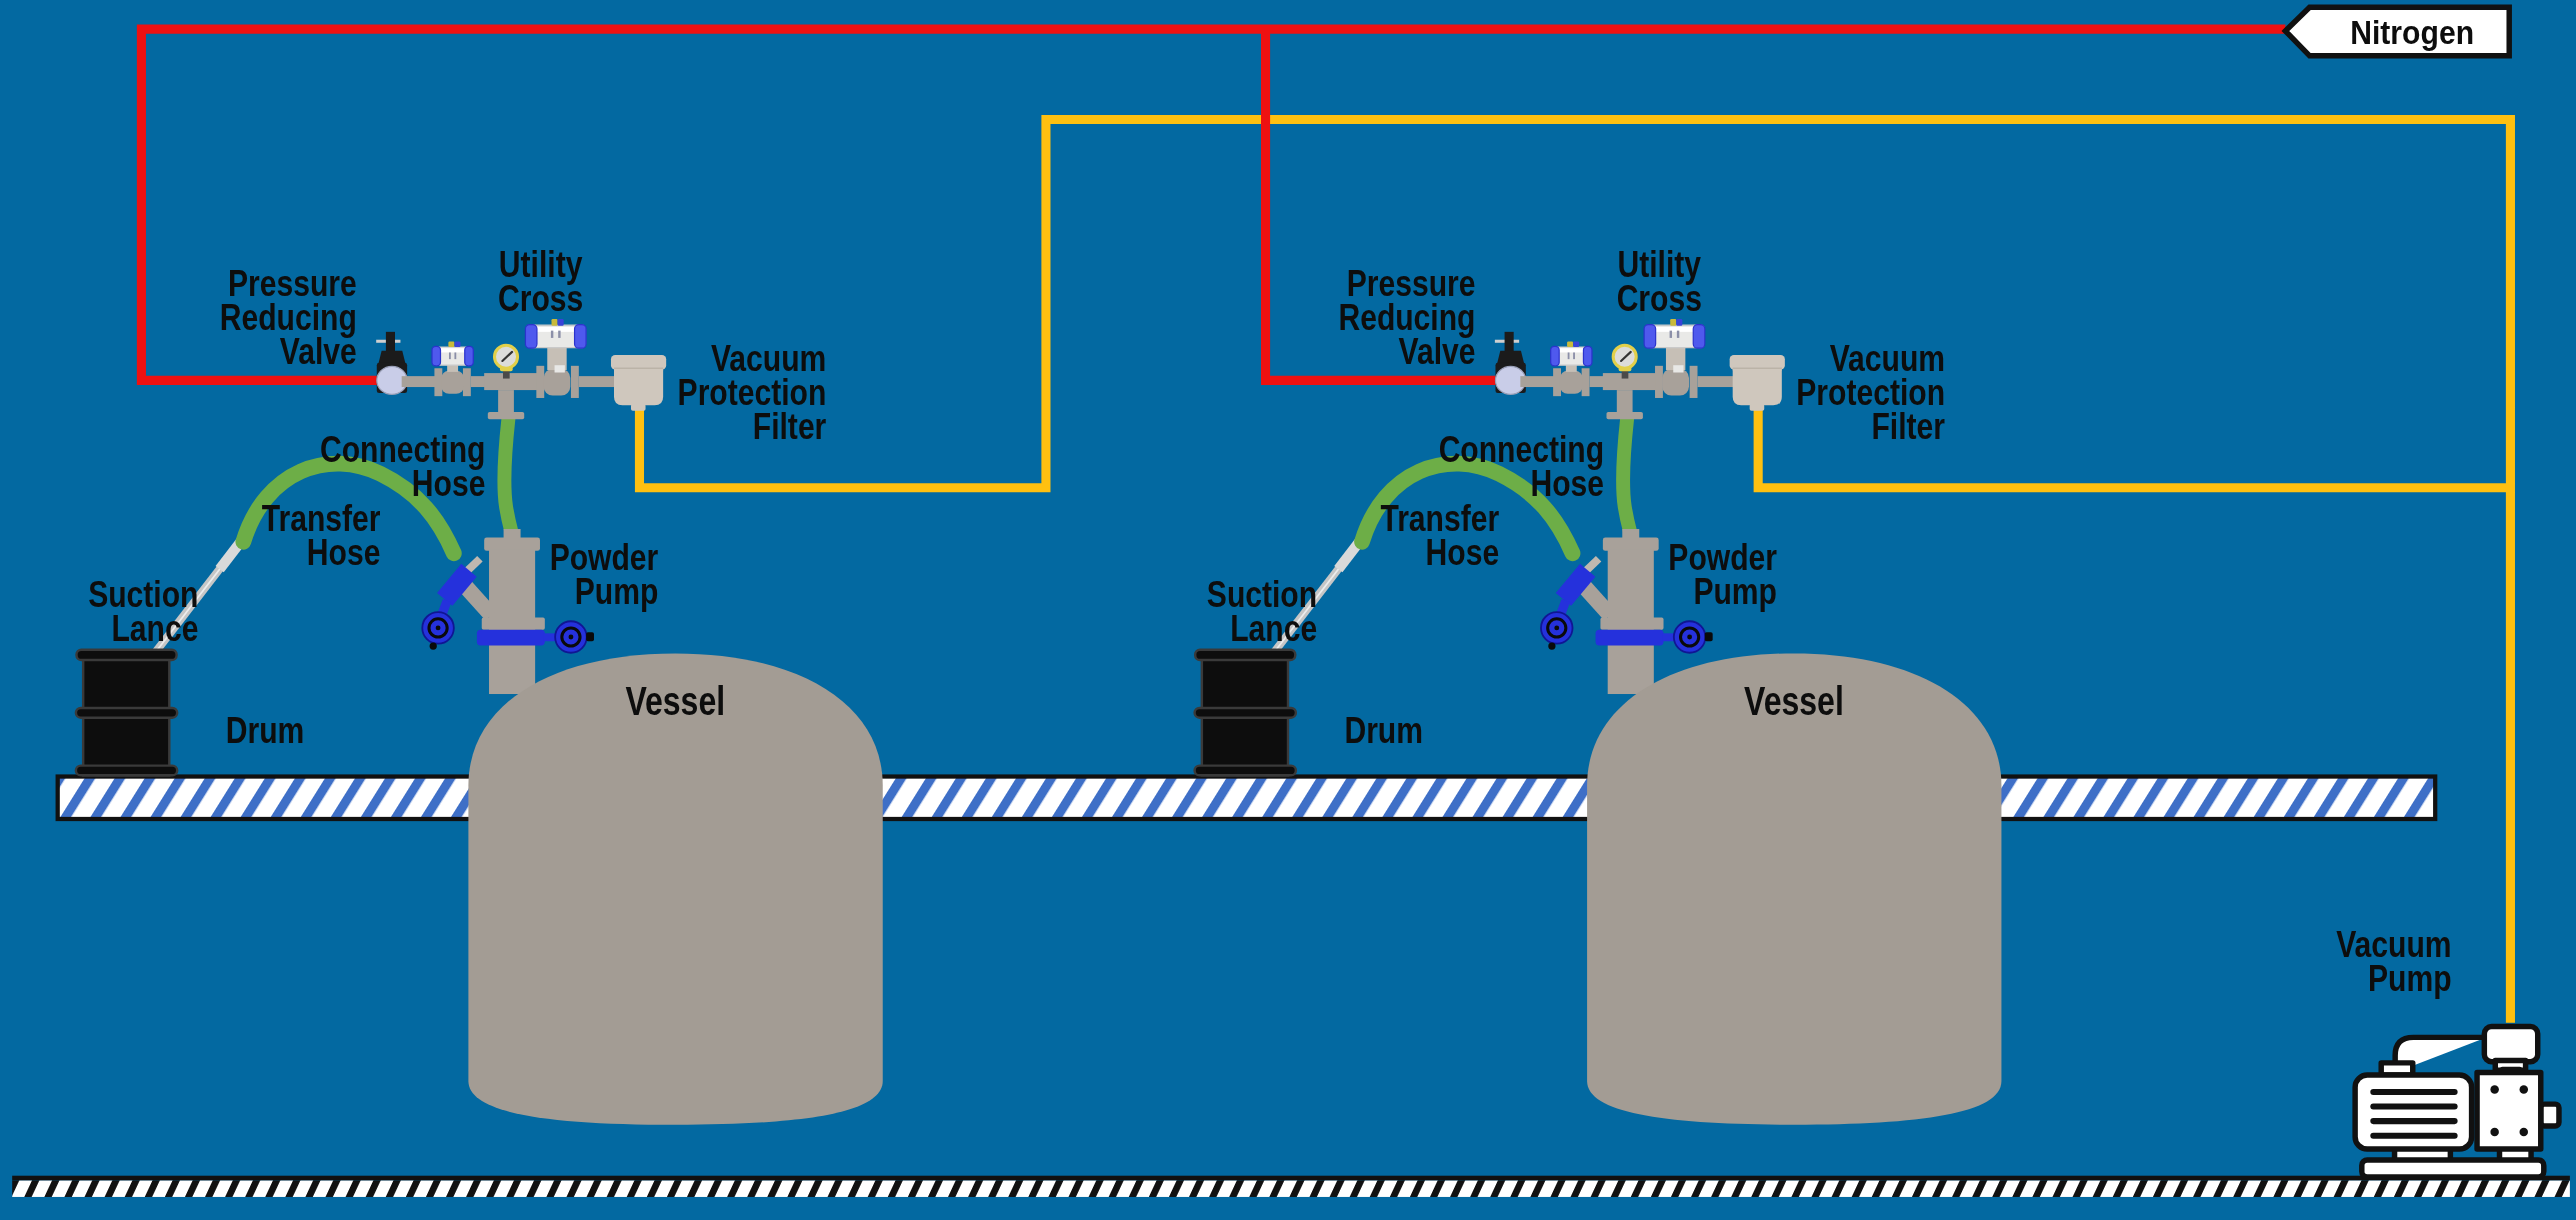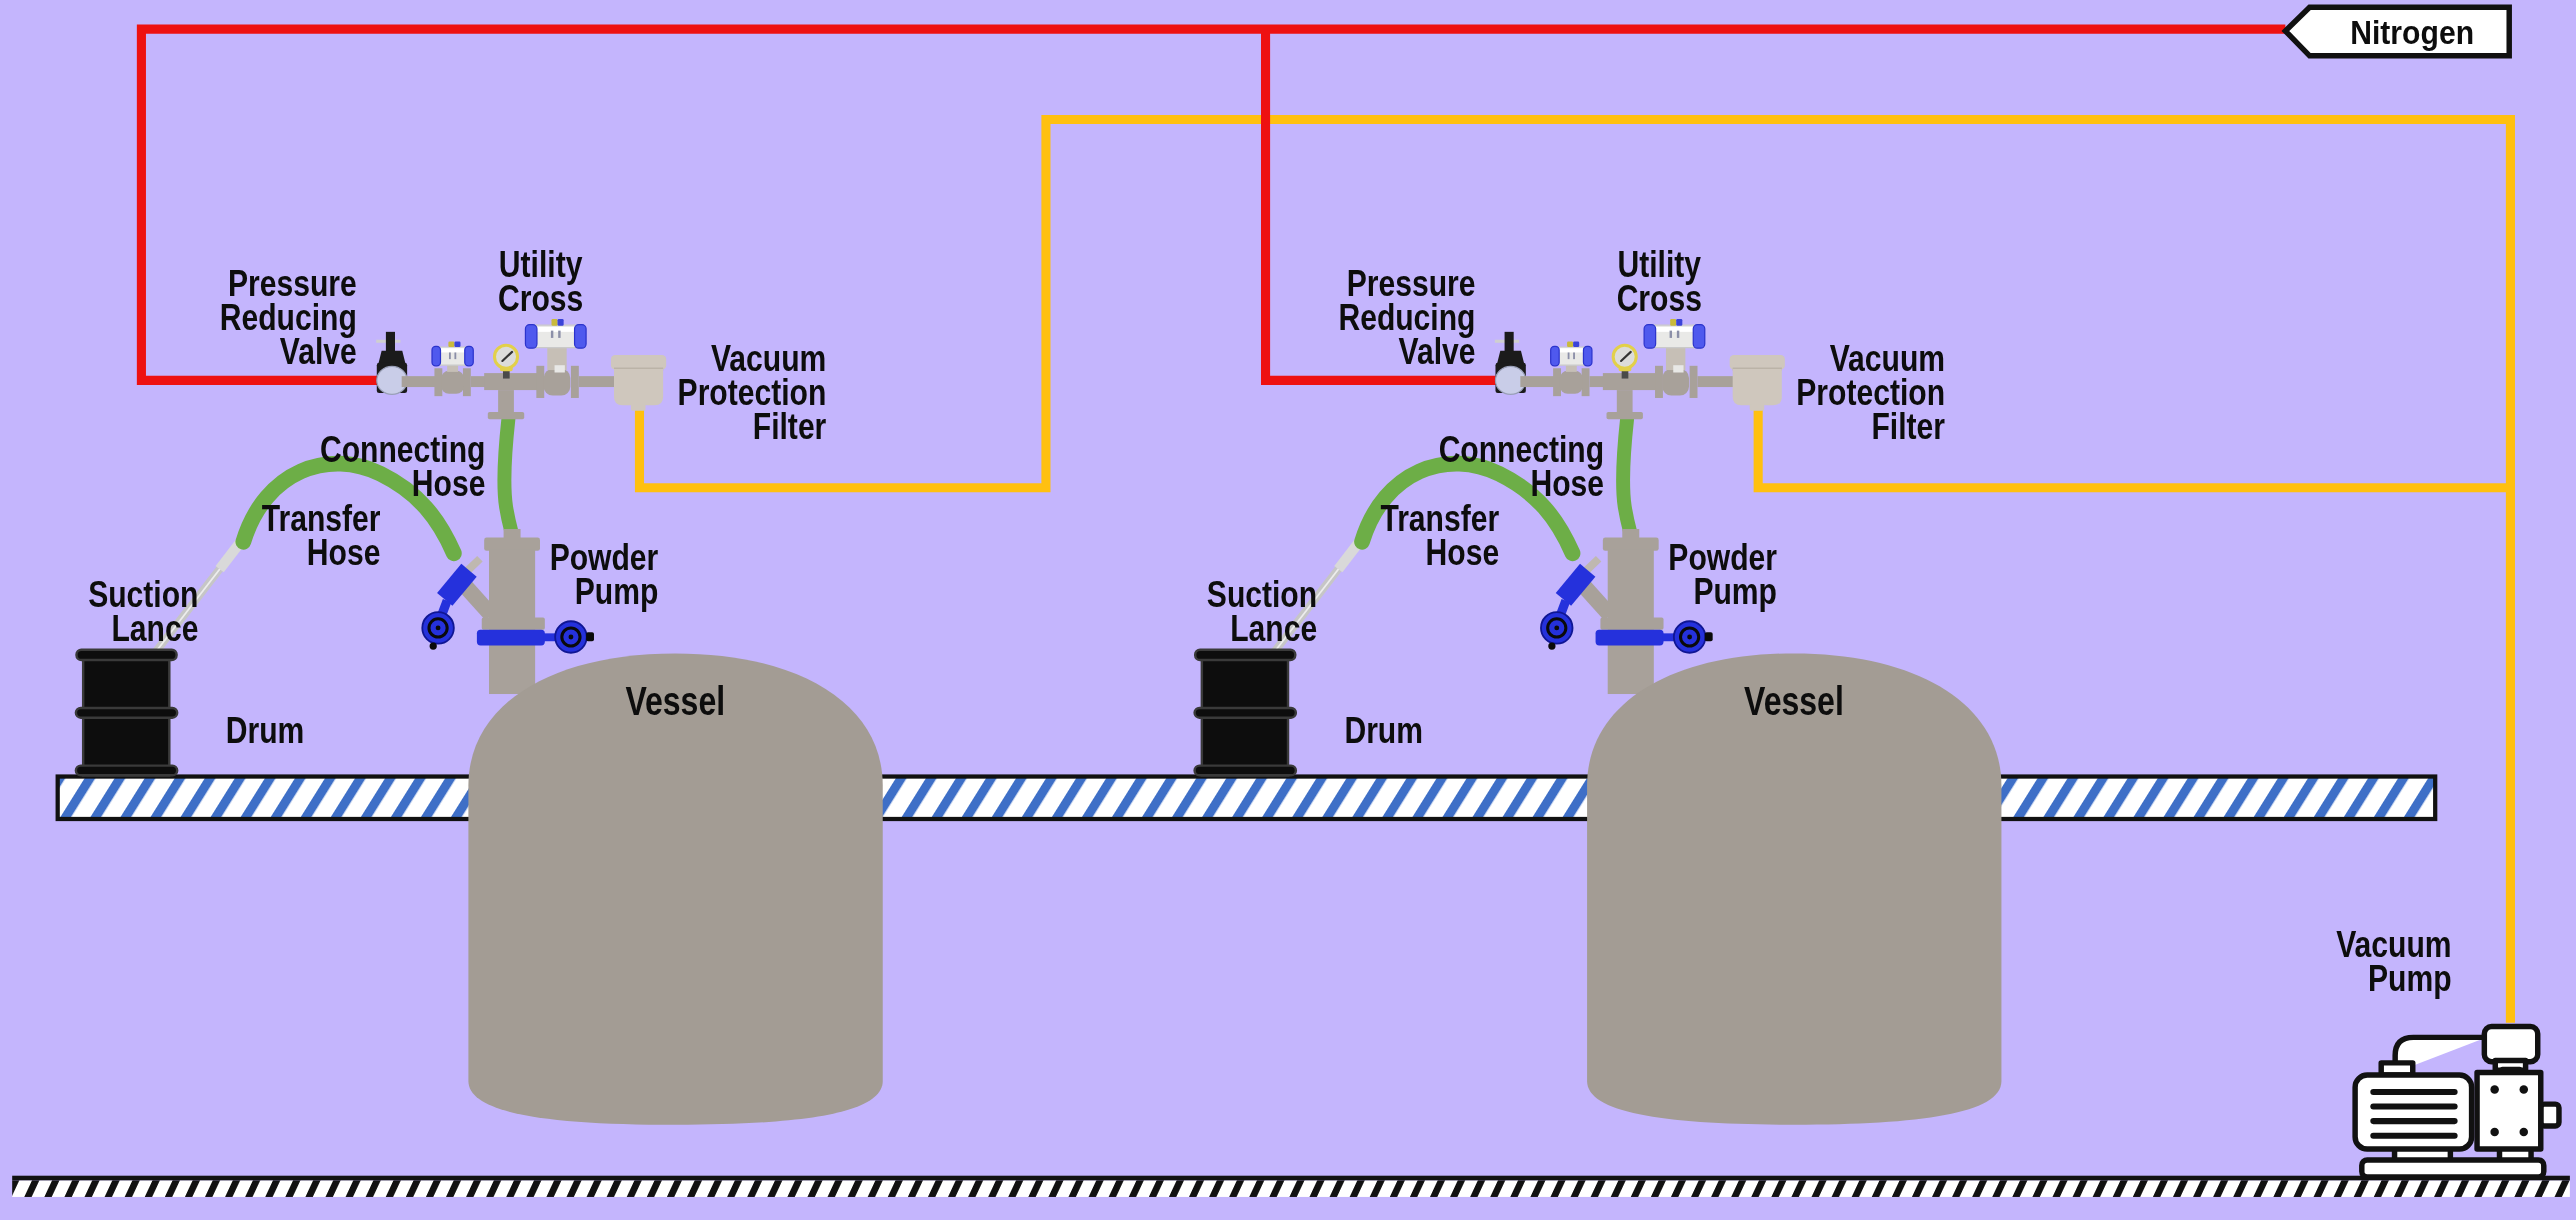--- a/index.html
+++ b/index.html
@@ -1,16 +1,16 @@
 <!DOCTYPE html>
 <html style="font-size:9.7px"><head>
 <meta charset="utf-8">
 <style>
   html,body{margin:0;padding:0;background:#ffffff;}
-  .stage{position:relative;width:2576px;height:1220px;background:#c4b5fd;overflow:hidden;}
+  .stage{position:relative;width:2576px;height:1220px;background:#0369a1;overflow:hidden;}
   svg{display:block;}
   text{font-family:"Liberation Sans","DejaVu Sans",sans-serif;font-weight:700;fill:#0d0d0d;}
   .lbl{font-size:62px;}
   .lbl-big{font-size:66px;}
   .flag-lbl{font-size:54px;}
   .pipe{fill:#A8A19A;}
   .stem{fill:#C6BFB6;}
   .actbody{fill:#E9E9E7;stroke:#c9c9c9;stroke-width:2;}
   .actstripe{fill:#ffffff;}
   .cap{fill:#4F59EE;stroke:#2b33cc;stroke-width:2;}

